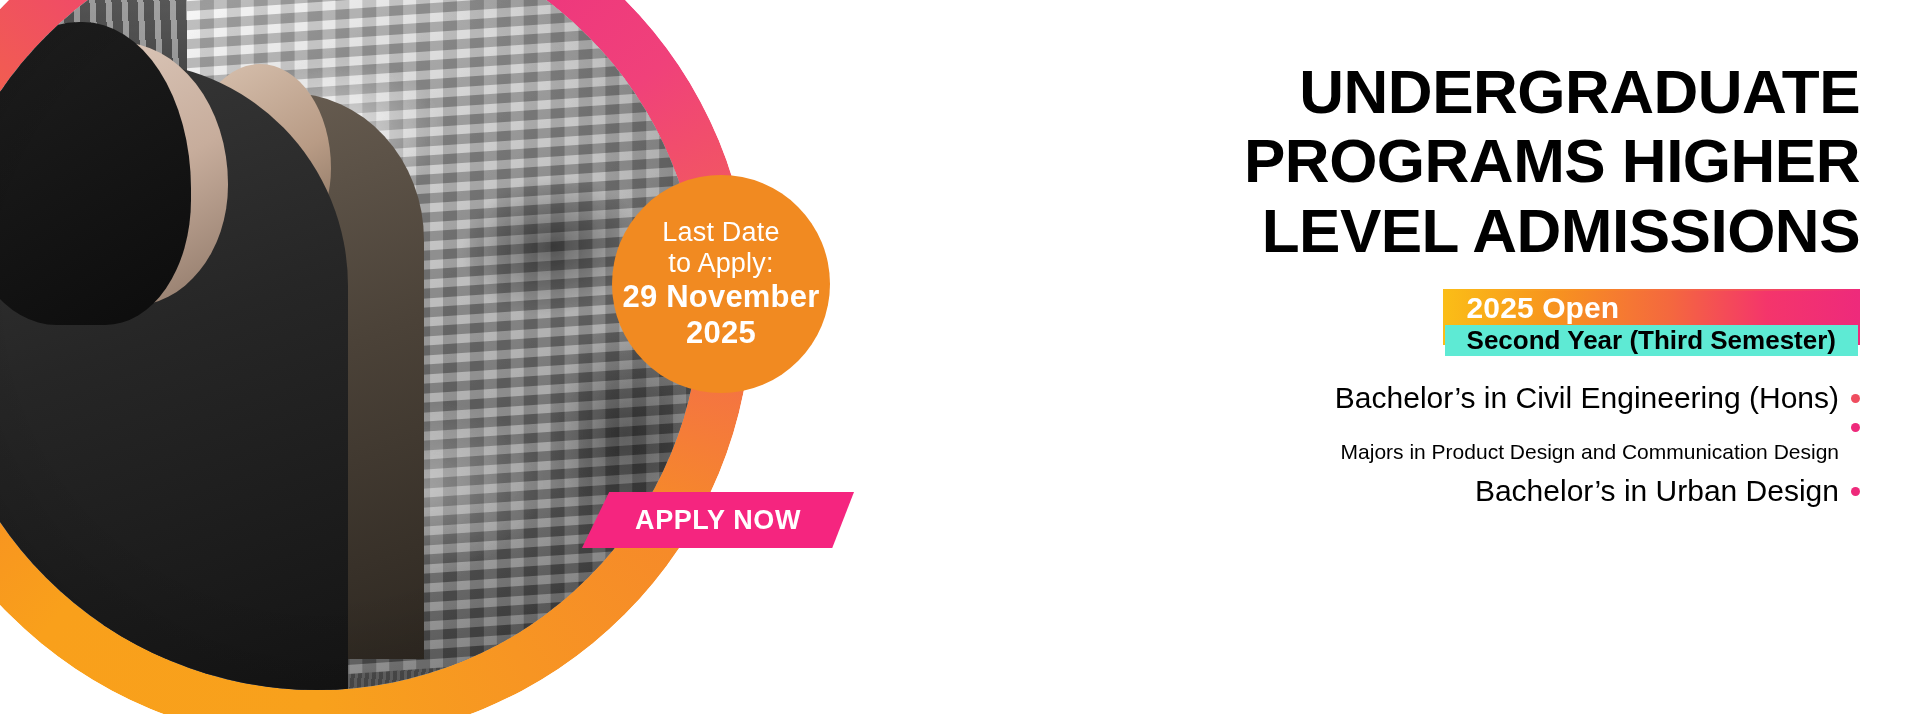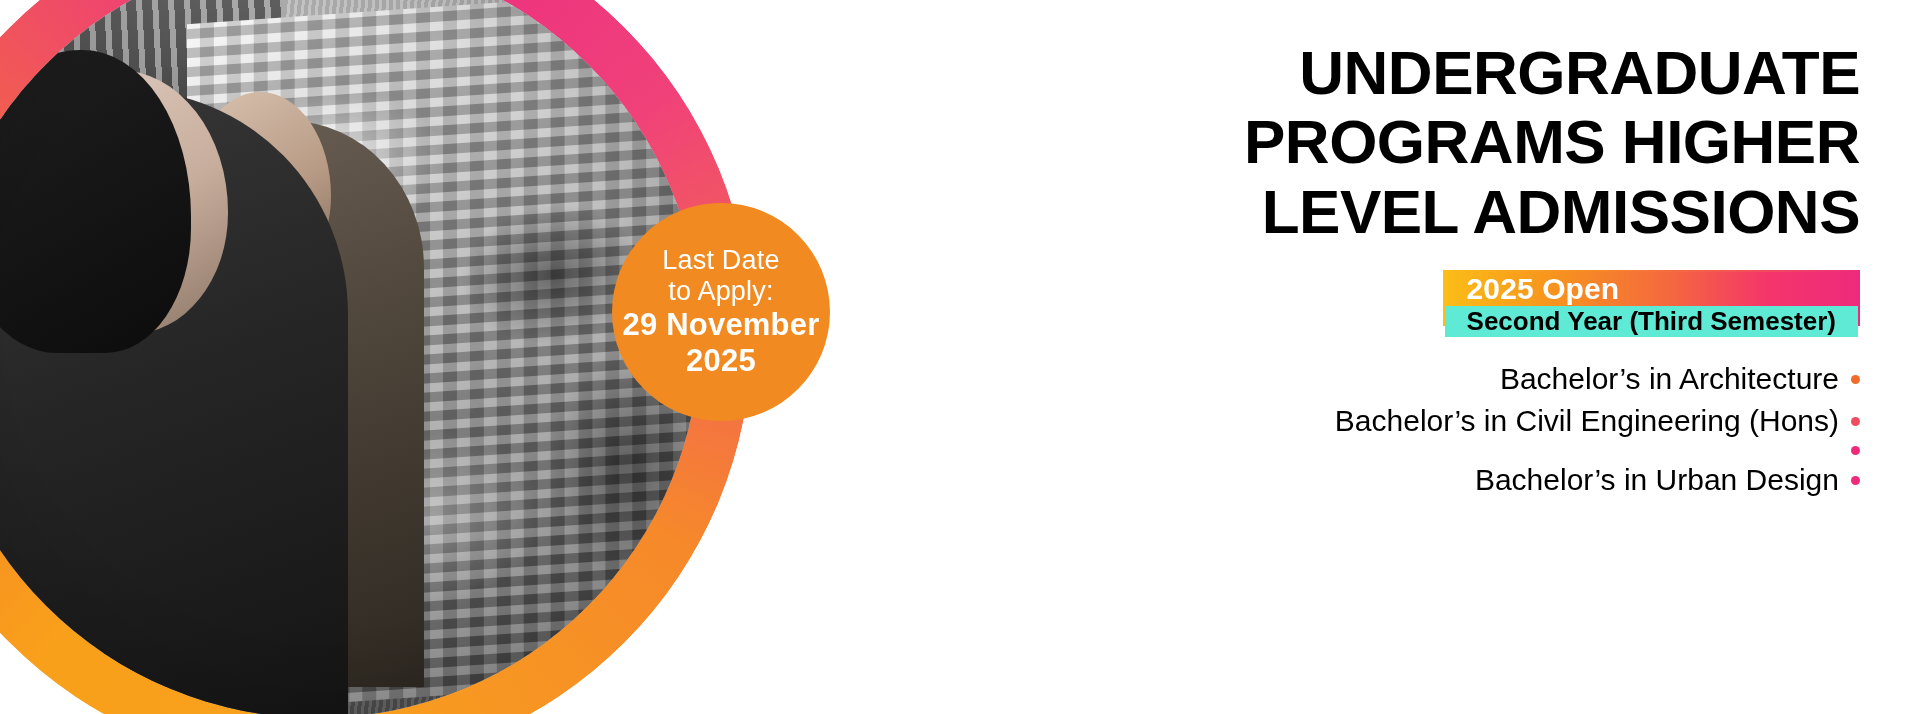--- a/index.html
+++ b/index.html
@@ -18,21 +18,20 @@
     overflow: hidden;
   }
 
   
   .left-visual {
     position: absolute;
     left: 0;
     top: 0;
     width: 900px;
     height: 514px;
-    margin-top: 28px;
   }
   .ring-wrap {
     position: absolute;
     left: -118px;
     top: -128px;
     width: 870px;
     height: 870px;
   }
   .ring {
     position: absolute;
@@ -204,24 +203,24 @@
     color: #ffffff;
     font-size: 27px;
     font-weight: 700;
     letter-spacing: .6px;
   }
 
   
   .right-content {
     position: absolute;
     left: 900px;
-    top: 0;
+    top: 10px;
     width: 1020px;
     height: 688px;
-    padding: 8px 60px 0 0;
+    padding: 17px 60px 0 0;
     box-sizing: border-box;
   }
   .headline {
     margin: 0;
     padding-top: 30px;
     text-align: right;
     color: #000000;
     font-size: 62px;
     font-weight: 700;
     line-height: 1.12;
@@ -329,20 +328,23 @@
       </div>
     </div>
 
     <div class="last-date-circle">
       <span class="ld-line">Last Date</span>
       <span class="ld-line">to Apply:</span>
       <span class="ld-strong">29 November</span>
       <span class="ld-strong">2025</span>
     </div>
 
+    <div class="apply-ribbon">
+      <span>APPLY NOW</span>
+    </div>
   </div>
 
   <div class="right-content">
 
     <h1 class="headline">
       <span class="hl-line">UNDERGRADUATE</span>
       <span class="hl-line">PROGRAMS HIGHER</span>
       <span class="hl-line">LEVEL ADMISSIONS</span>
     </h1>
 
@@ -350,30 +352,29 @@
       <div class="badge-outer">
         <div class="badge-inner">
           <div class="badge-open">2025 Open</div>
           <div class="badge-sem">Second Year (Third Semester)</div>
         </div>
       </div>
     </div>
 
     <ul class="program-list">
       <li class="program-item">
-        <span class="program-label">Bachelor’s in Architecture</span>
-        <span class="bullet-dot"></span>
-      </li>
-      <li class="program-item">
         <span class="program-label">Bachelor’s in Civil Engineering (Hons)</span>
         <span class="bullet-dot pink"></span>
       </li>
       <li class="program-item">
         <span class="bullet-dot magenta"></span>
       </li>
+      <li>
+        <span class="program-sub">Majors in Product Design and Communication Design</span>
+      </li>
       <li class="program-item">
         <span class="program-label">Bachelor’s in Urban Design</span>
         <span class="bullet-dot magenta"></span>
       </li>
     </ul>
 
   </div>
 </div>
 
 </body></html>

